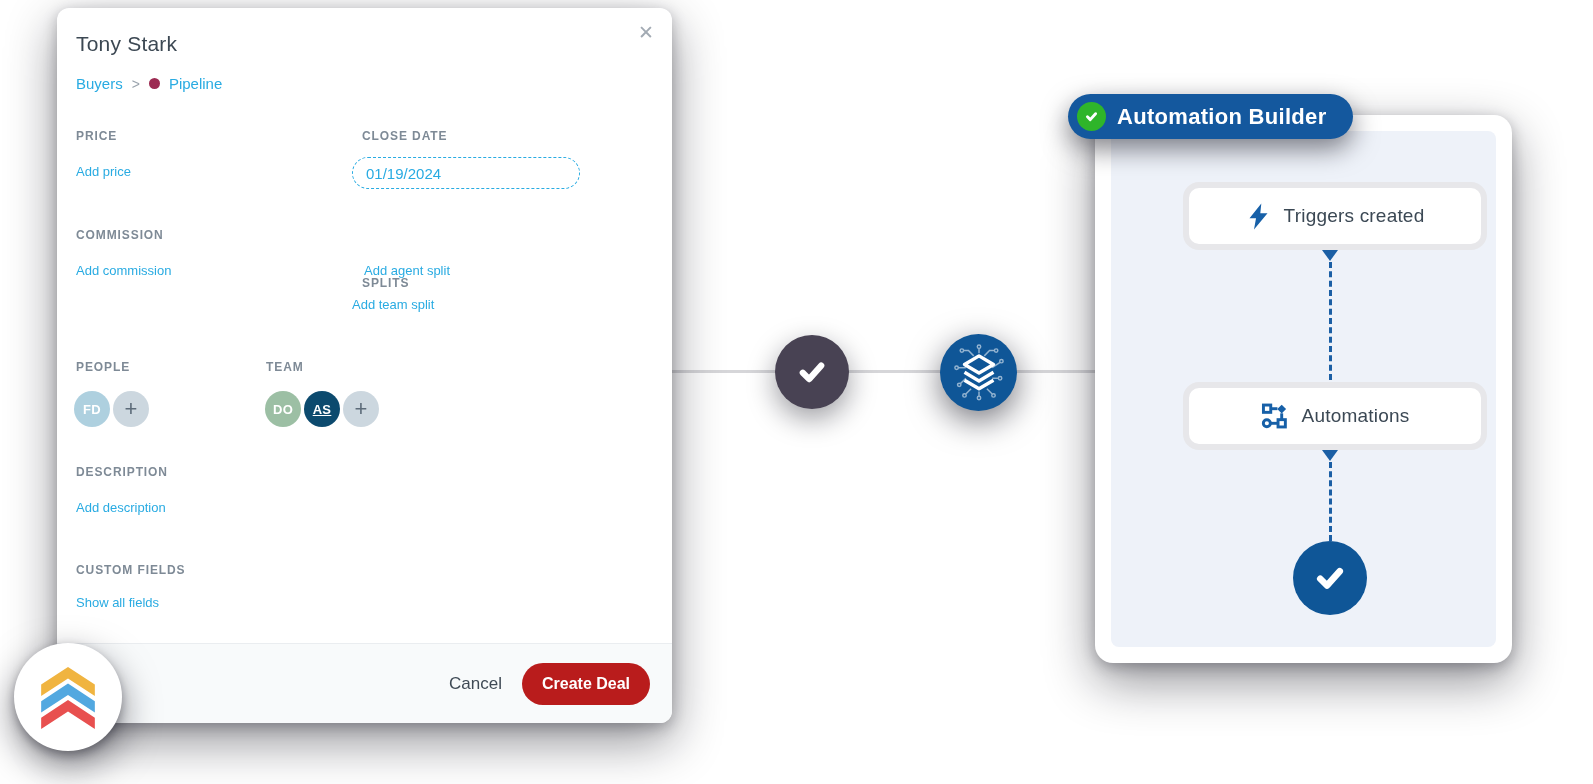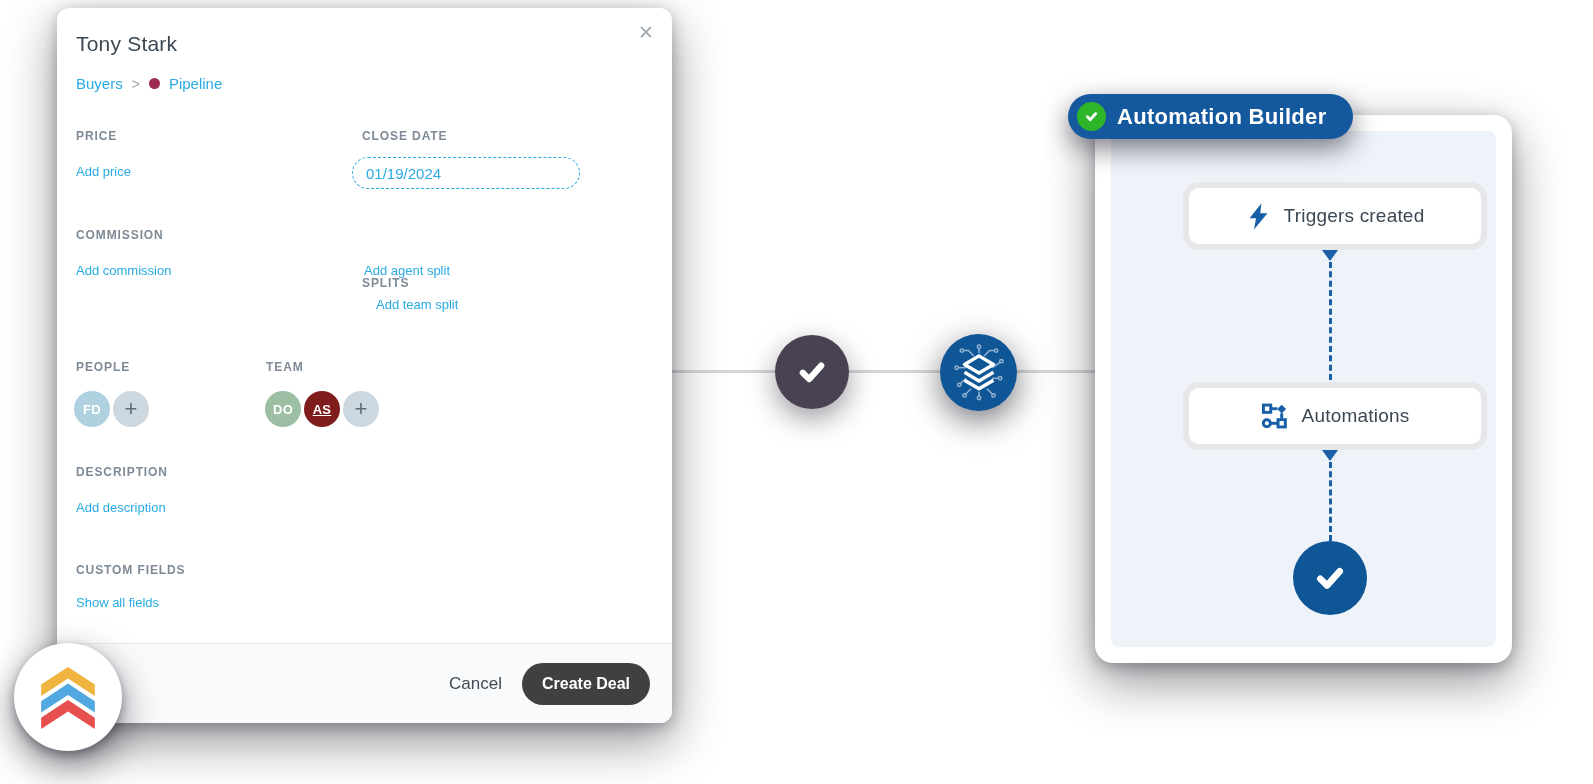--- a/index.html
+++ b/index.html
@@ -22,35 +22,35 @@
 
   .field-label { font-size:12px; font-weight:bold; color:#7e8a96; letter-spacing:.9px; }
   .link { font-size:13px; color:#29abe2; cursor:pointer; }
 
   .lbl-price { left:19px; top:121px; } .lbl-closedate { left:305px; top:121px; }
   .act-price { left:19px; top:156px; }
   .date-pill { left:295px; top:149px; width:228px; height:32px; border:1.5px dashed #29abe2;
     border-radius:16px; display:flex; align-items:center; padding-left:13px; font-size:15px; color:#29abe2; }
   .lbl-commission { left:19px; top:220px; } .lbl-splits { left:305px; top:220px;margin-top:48px; }
   .act-commission { left:19px; top:255px; }
-  .act-agentsplit { left:307px; top:255px; } .act-teamsplit { left:319px; top:289px; }
+  .act-agentsplit { left:307px; top:255px; } .act-teamsplit { left:295px; top:289px; }
   .lbl-people { left:19px; top:352px; } .lbl-team { left:209px; top:352px; }
   .avatars-people { left:17px; top:383px; } .avatars-team { left:208px; top:383px; }
   .avatar-row { display:flex; gap:3px; }
   .avatar { width:36px; height:36px; border-radius:50%; display:flex; align-items:center; justify-content:center;
     color:#fff; font-size:13px; font-weight:bold; letter-spacing:.3px; }
-  .av-fd { background:#aed0df; } .av-do { background:#9cbfa4;text-align:right; } .av-as { background:#7f1d1d;text-decoration:underline; }
+  .av-fd { background:#aed0df; } .av-do { background:#9cbfa4;text-align:right; } .av-as { background:#0c4a6e;text-decoration:underline; }
   .avatar-add { background:#ccd7df; color:#5c6b79; font-size:22px; font-weight:400; cursor:pointer; }
   .lbl-description { left:19px; top:457px; } .act-description { left:19px; top:492px;text-align:center; }
   .lbl-custom { left:19px; top:555px; } .act-custom { left:19px; top:587px;text-align:center; }
 
   .modal-footer { left:0; bottom:0; width:100%; height:80px; background:#f8fafb; border-top:1px solid #eaedf0;
     border-radius:0 0 12px 12px; display:flex; align-items:center; justify-content:flex-end; gap:20px; padding-right:22px; }
   .cancel-btn { font-size:17px; color:#3f4a55; cursor:pointer; }
-  .create-btn { width:128px; height:42px; border-radius:21px; background:#404040; color:#fff; border:none;
+  .create-btn { width:128px; height:42px; border-radius:21px; background:#b91c1c; color:#fff; border:none;
     font-size:16px; font-weight:bold; font-family:"Liberation Sans",sans-serif; cursor:pointer;
     display:flex; align-items:center; justify-content:center; }
 
   
   .circle { border-radius:50%; display:flex; align-items:center; justify-content:center; z-index:3; }
   .check-circle-dark { left:775px; top:335px; width:74px; height:74px; background:#484253;
     box-shadow:0 10px 28px rgba(10,10,22,.4); }
   .circuit-circle { left:940px; top:334px; width:77px; height:77px; background:#0f5697;
     box-shadow:0 0 0 6px rgba(255,255,255,.001), 0 10px 32px rgba(10,10,22,.55); }
 

